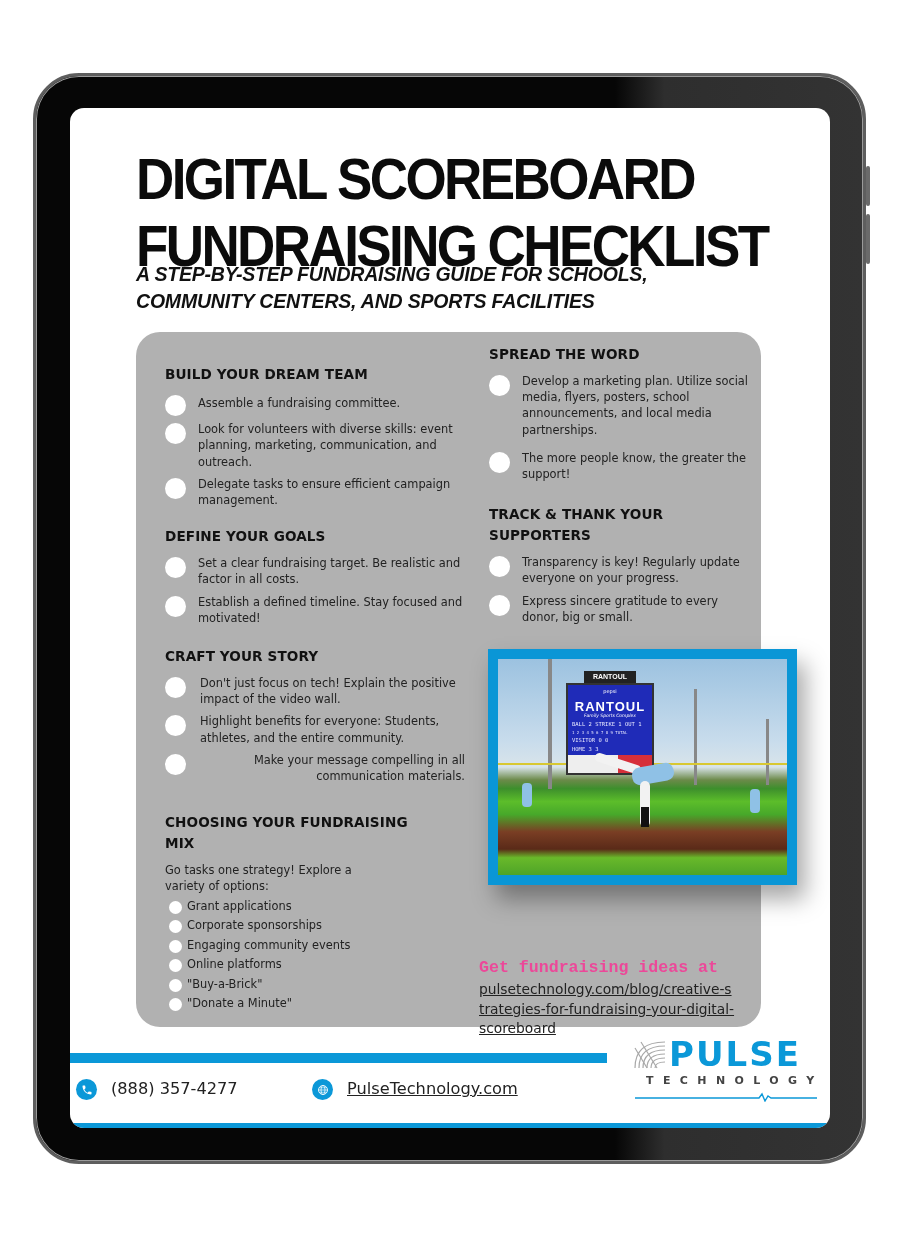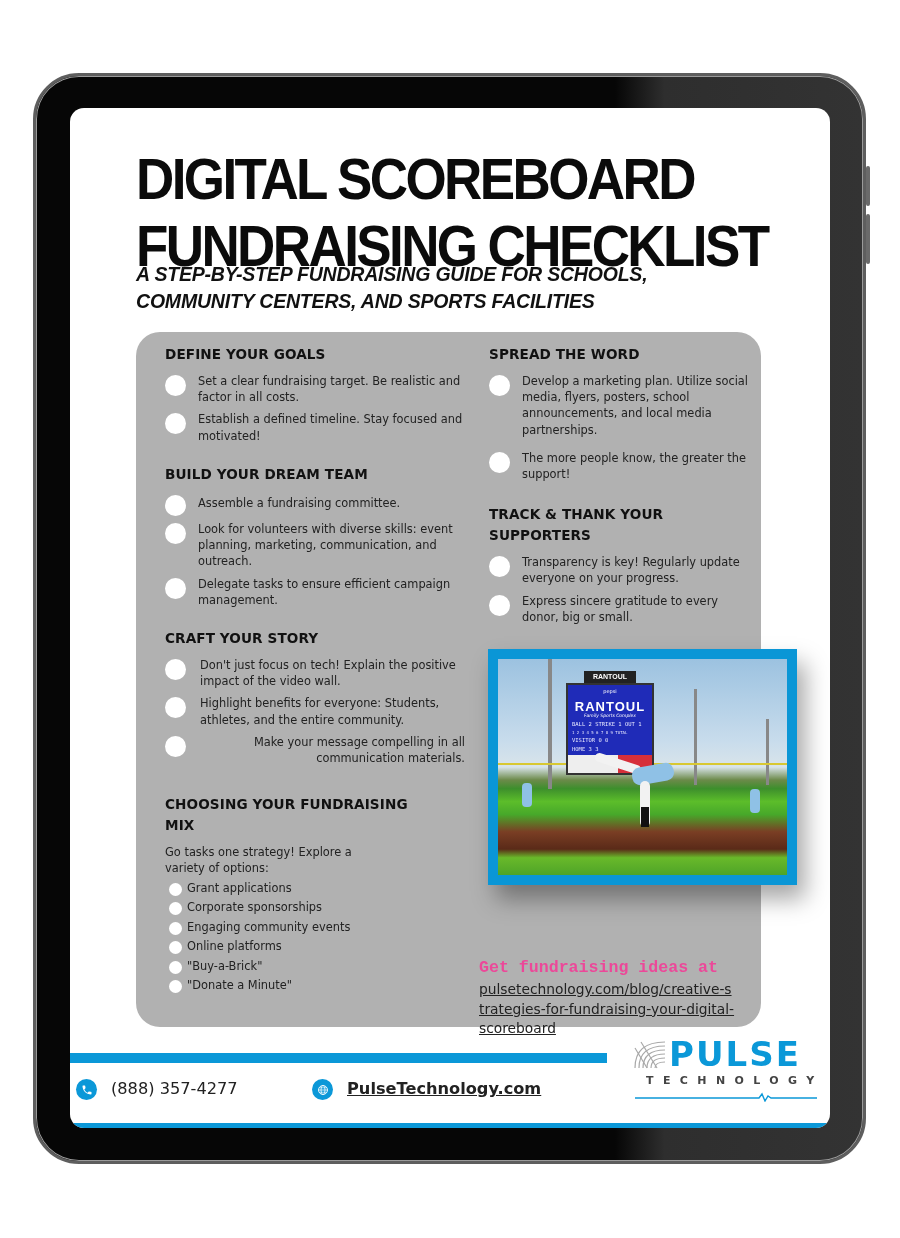--- a/index.html
+++ b/index.html
@@ -101,21 +101,21 @@
 
   .blue-bar { position: absolute; left: 0; top: 945px; width: 537px; height: 10px; background: #0b98d8; }
   .bottom-line { position: absolute; left: 0; bottom: 0; width: 100%; height: 5px; background: #0b98d8; }
 
   .contact { position: absolute; top: 970px; display: flex; align-items: flex-end; }
   .contact.phone { left: 6px; }
   .contact.web { left: 242px; }
   .ci { width: 21px; height: 21px; border-radius: 50%; background: #0b98d8; display: inline-flex; align-items: center; justify-content: center; margin-right: 14px; }
   .ci svg { width: 12px; height: 12px; }
   .contact-text { font-size: 16.2px; line-height: 22px; color: #222; }
-  .contact.web .contact-text { text-decoration: underline; font-weight: bold; }
+  .contact.web .contact-text { text-decoration: underline; }
 
   .logo { position: absolute; left: 563px; top: 930px; width: 186px; height: 66px; }
   .logo-mark { position: absolute; left: 0; top: 2px; width: 34px; height: 30px; }
   .logo-word { position: absolute; left: 36px; top: -4px; font-family: "DejaVu Sans", sans-serif; font-weight: 700; font-size: 34px; letter-spacing: 2px; color: #0b98d8; line-height: 40px; }
   .logo-sub { position: absolute; left: 13px; top: 36px; font-family: "DejaVu Sans", sans-serif; font-weight: 700; font-size: 11px; letter-spacing: 9.4px; color: #444; line-height: 14px; }
   .logo-line { position: absolute; left: 2px; top: 54px; width: 182px; height: 10px; }
 </style>
 </head>
 <body>
 
@@ -133,48 +133,48 @@
 
   <div class="subtitle">
     <div>A STEP-BY-STEP FUNDRAISING GUIDE FOR SCHOOLS,</div>
     <div>COMMUNITY CENTERS, AND SPORTS FACILITIES</div>
   </div>
 
   <div class="panel">
 
     <div class="col left">
 
+      <div class="section" style="margin-top:20px;">
+        <div class="section-title">BUILD YOUR DREAM TEAM</div>
+        <div class="items">
+          <div class="item" style="margin-bottom:10px;">
+            <span class="check"></span>
+            <div class="item-text" style="padding-top:2px;">Assemble a fundraising committee.</div>
+          </div>
+          <div class="item">
+            <span class="check"></span>
+            <div class="item-text">Look for volunteers with diverse skills: event planning, marketing, communication, and outreach.</div>
+          </div>
+          <div class="item">
+            <span class="check"></span>
+            <div class="item-text">Delegate tasks to ensure efficient campaign management.</div>
+          </div>
+        </div>
+      </div>
+
       <div class="section">
         <div class="section-title">DEFINE YOUR GOALS</div>
         <div class="items">
           <div class="item">
             <span class="check"></span>
             <div class="item-text">Set a clear fundraising target. Be realistic and factor in all costs.</div>
           </div>
           <div class="item">
             <span class="check"></span>
             <div class="item-text">Establish a defined timeline. Stay focused and motivated!</div>
-          </div>
-        </div>
-      </div>
-
-      <div class="section" style="margin-top:20px;">
-        <div class="section-title">BUILD YOUR DREAM TEAM</div>
-        <div class="items">
-          <div class="item" style="margin-bottom:10px;">
-            <span class="check"></span>
-            <div class="item-text" style="padding-top:2px;">Assemble a fundraising committee.</div>
-          </div>
-          <div class="item">
-            <span class="check"></span>
-            <div class="item-text">Look for volunteers with diverse skills: event planning, marketing, communication, and outreach.</div>
-          </div>
-          <div class="item">
-            <span class="check"></span>
-            <div class="item-text">Delegate tasks to ensure efficient campaign management.</div>
           </div>
         </div>
       </div>
 
       <div class="section" style="margin-top:20px;">
         <div class="section-title">CRAFT YOUR STORY</div>
         <div class="items">
           <div class="item" style="padding-left:35px;">
             <span class="check"></span>
             <div class="item-text">Don't just focus on tech! Explain the positive impact of the video wall.</div>

